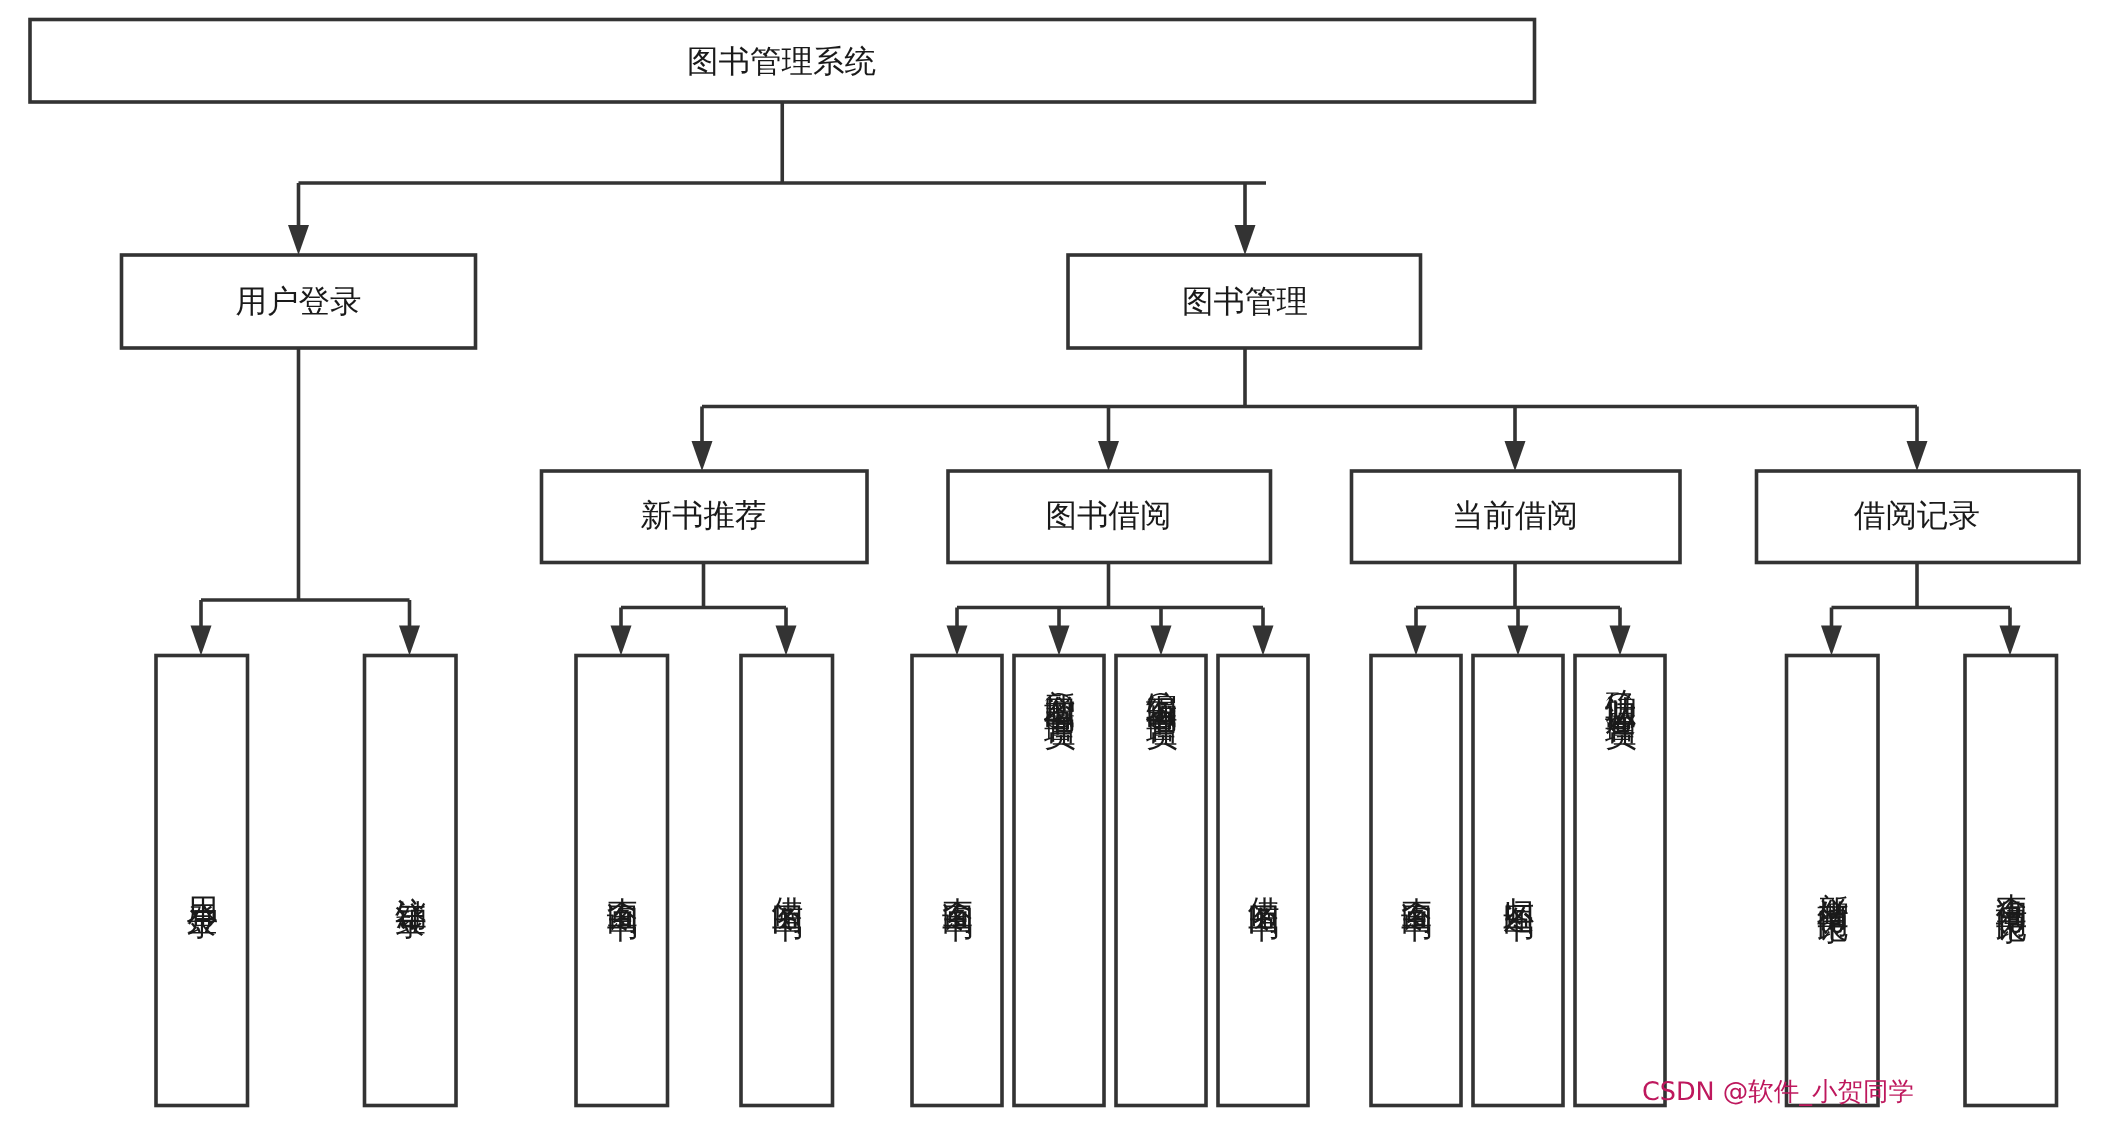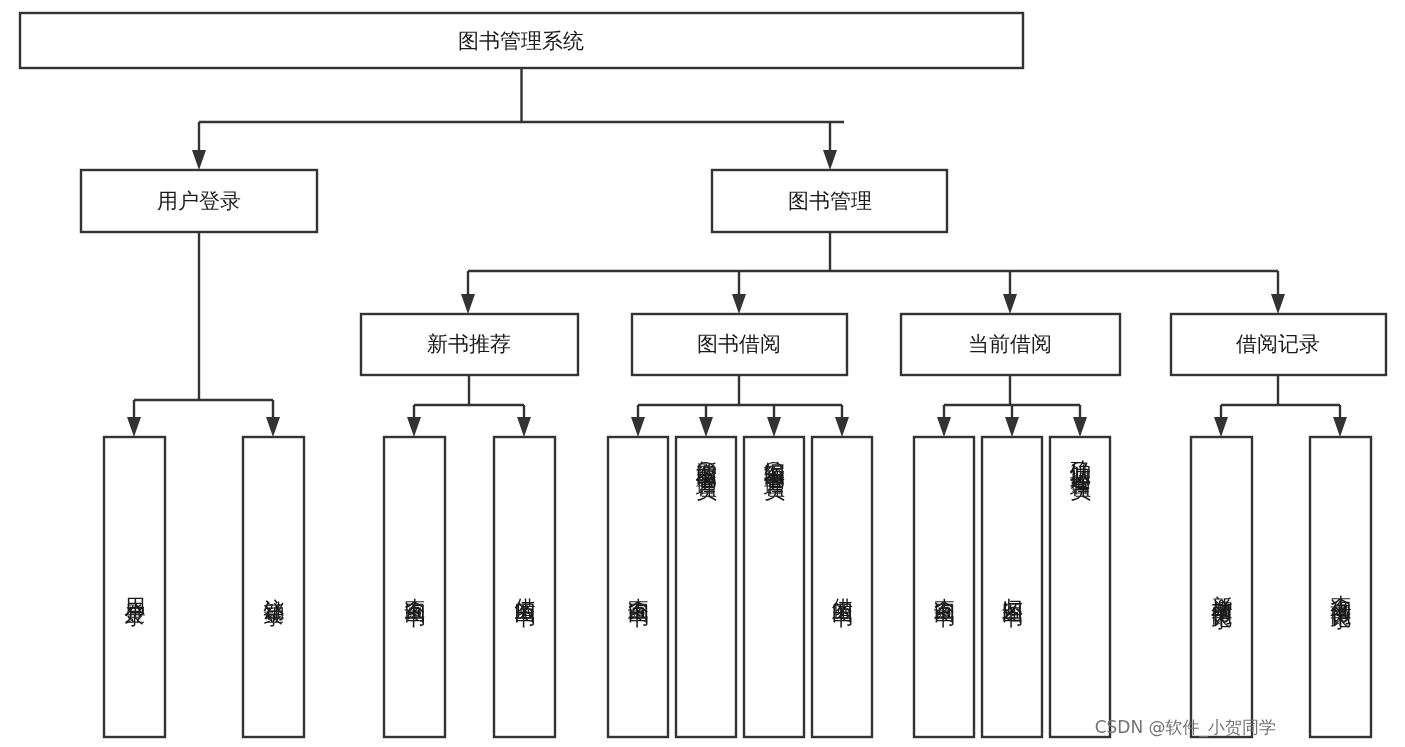--- a/index.html
+++ b/index.html
@@ -67,21 +67,21 @@
     letter-spacing: 3px;
     white-space: nowrap;
     text-align: center;
   }
   #watermark {
     position: absolute;
     right: 14px;
     bottom: 8px;
     font-family: "DejaVu Sans", "Liberation Sans", sans-serif;
     font-size: 17px;
-    color: #737373;
+    color: #be185d;
     white-space: nowrap;
     user-select: none;
   }
 </style>
 </head>
 <body>
 
 <div id="diagram-root">
 
   <svg id="flow-svg" viewBox="0 0 1405 747">

